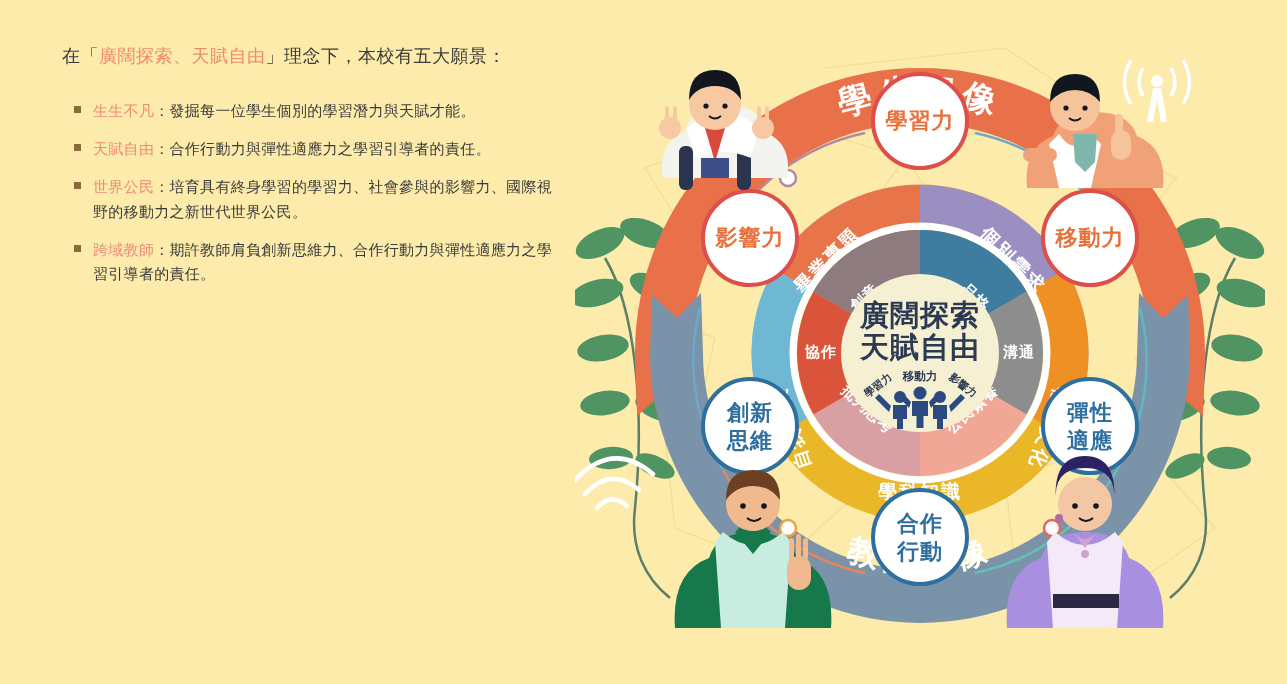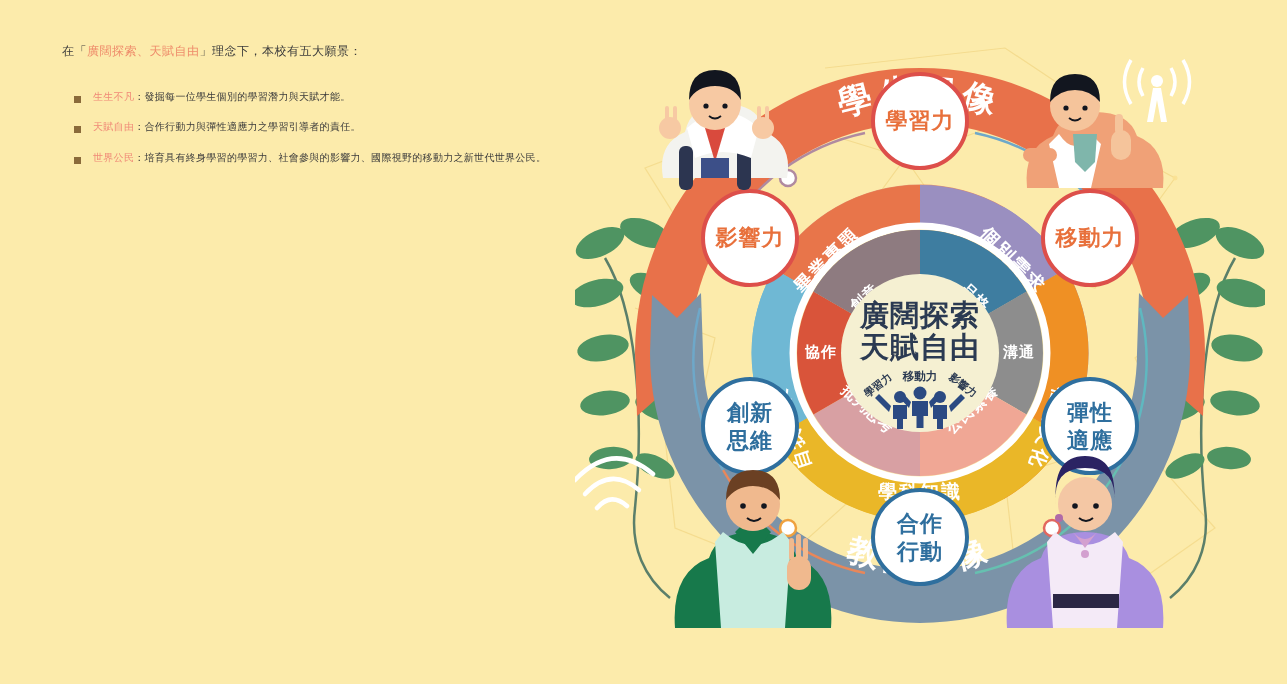--- a/index.html
+++ b/index.html
@@ -8,34 +8,34 @@
     background:#fcebab;
     font-family:"Liberation Sans","DejaVu Sans",sans-serif;
     position:relative;
   }
 
   
   #text-panel {
     position:absolute; left:62px; top:42px; width:500px;
   }
   #intro-line {
-    font-size:12px; color:#3b3b3b; letter-spacing:.5px;
+    font-size:18px; color:#3b3b3b; letter-spacing:.5px;
     line-height:1.6; margin-bottom:28px;
   }
   #intro-line .hl { color:#ee8b6a; }
   .bullet-row {
     display:flex; align-items:flex-start;
     margin-bottom:14px;
   }
   .bullet-mark {
     flex:0 0 auto; width:7px; height:7px; background:#8a6a3a;
     margin:7px 12px 0 12px;
   }
   .bullet-text {
-    font-size:10px; color:#3b3b3b; line-height:1.62; letter-spacing:.3px;text-align:right;
+    font-size:15px; color:#3b3b3b; line-height:1.62; letter-spacing:.3px;
   }
   .bullet-text .term { color:#f08a77; }
 
   
   #diagram {
     position:absolute; left:575px; top:8px;
     width:690px; height:668px;
   }
   #diagram svg { display:block; }
 
@@ -58,20 +58,24 @@
   <div class="bullet-row">
     <span class="bullet-mark"></span>
     <span class="bullet-text"><span class="term">天賦自由</span><span>：</span><span>合作行動力與彈性適應力之學習引導者的責任。</span></span>
   </div>
 
   <div class="bullet-row">
     <span class="bullet-mark"></span>
     <span class="bullet-text"><span class="term">世界公民</span><span>：</span><span>培育具有終身學習的學習力、社會參與的影響力、國際視野的移動力之新世代世界公民。</span></span>
   </div>
 
+  <div class="bullet-row">
+    <span class="bullet-mark"></span>
+    <span class="bullet-text"><span class="term">跨域教師</span><span>：</span><span>期許教師肩負創新思維力、合作行動力與彈性適應力之學習引導者的責任。</span></span>
+  </div>
 </div>
 
 <div id="diagram">
 <svg width="690" height="668" viewBox="0 0 690 668" xmlns="http://www.w3.org/2000/svg">
 
   <defs>
 
     <path id="pTop" d="M 110 330 A 235 235 0 0 1 580 330" fill="none"></path>
     <path id="pBottom" d="M 118 336 A 227 227 0 0 0 572 336" fill="none"></path>
     <clipPath id="clipAll">

